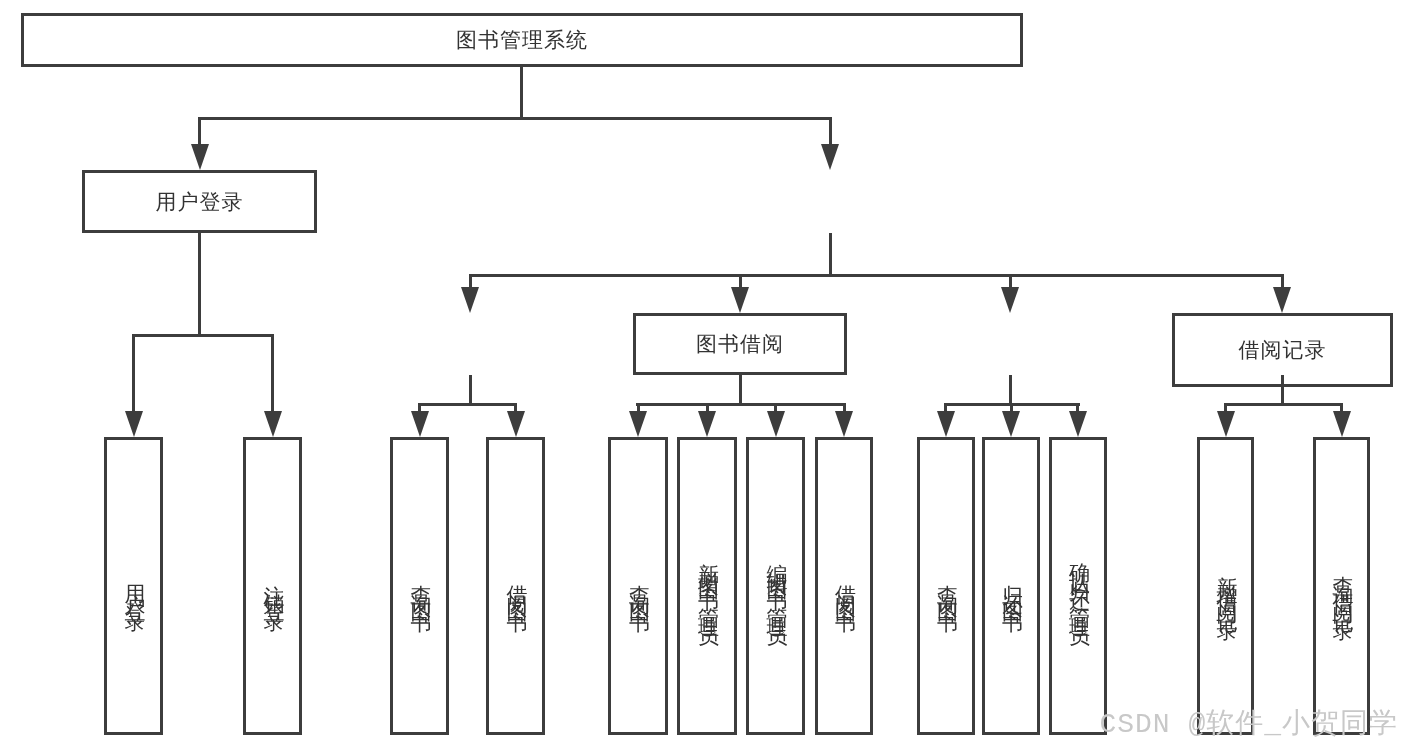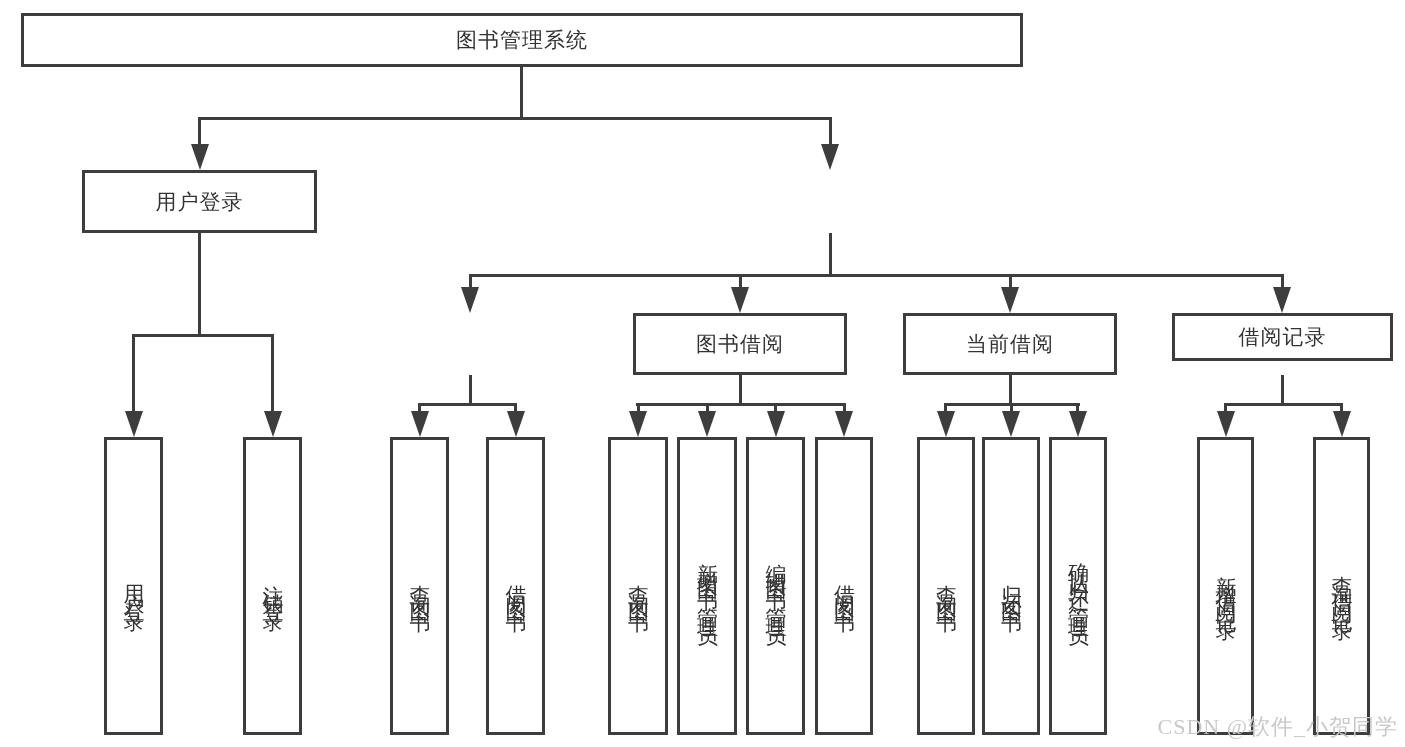--- a/index.html
+++ b/index.html
@@ -6,21 +6,21 @@
     --line:#3d3d3d;
     --text:#333333;
     --bg:#ffffff;
     --wm:#c8c8c8;
   }
   html,body{margin:0;padding:0;background:var(--bg);}
   .canvas{
     position:relative;
     width:1405px;height:747px;
     background:var(--bg);
-    font-family:Liberation Serif, serif;
+    font-family:Liberation Mono, monospace;
     overflow:hidden;
   }
   .node{
     position:absolute;
     box-sizing:border-box;
     border:3px solid var(--line);
     background:#fff;
     display:flex;
     align-items:center;
     justify-content:center;
@@ -44,43 +44,42 @@
   .arrow{
     position:absolute;
     width:0;height:0;
     border-left:9px solid transparent;
     border-right:9px solid transparent;
     border-top:26px solid var(--line);
   }
   .watermark{
     position:absolute;
     right:7px;bottom:5px;
-    font-size:22px;
+    font-size:28px;
     color:var(--wm);
     z-index:5;
     letter-spacing:1px;
     margin-top:24px;
   }
 </style>
 </head>
 <body>
 
 <div class="canvas">
 
   <div class="node" style="left:21px;top:13px;width:1002px;height:54px">图书管理系统</div>
 
   <div class="node" style="left:82px;top:170px;width:235px;height:63px">用户登录</div>
 
 
 
   <div class="node" style="left:633px;top:313px;width:214px;height:62px">图书借阅</div>
 
-  <div class="node" style="left:903px;top:313px;width:214px;height:62px">当前借阅</div>
 
-  <div class="node" style="left:1172px;top:313px;width:221px;height:48px">借阅记录</div>
+  <div class="node" style="left:1172px;top:313px;width:221px;height:74px">借阅记录</div>
 
   <div class="node leaf" style="left:104px;top:437px;width:59px;height:298px">用户登录</div>
 
   <div class="node leaf" style="left:243px;top:437px;width:59px;height:298px">注销登录</div>
 
   <div class="node leaf" style="left:390px;top:437px;width:59px;height:298px">查询图书</div>
 
   <div class="node leaf" style="left:486px;top:437px;width:59px;height:298px">借阅图书</div>
 
   <div class="node leaf" style="left:608px;top:437px;width:60px;height:298px">查询图书</div>

